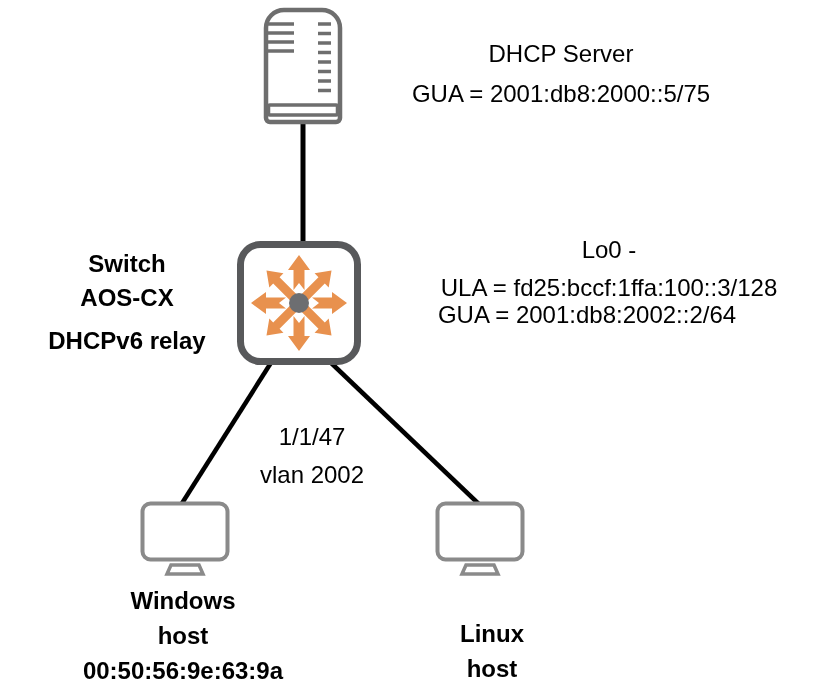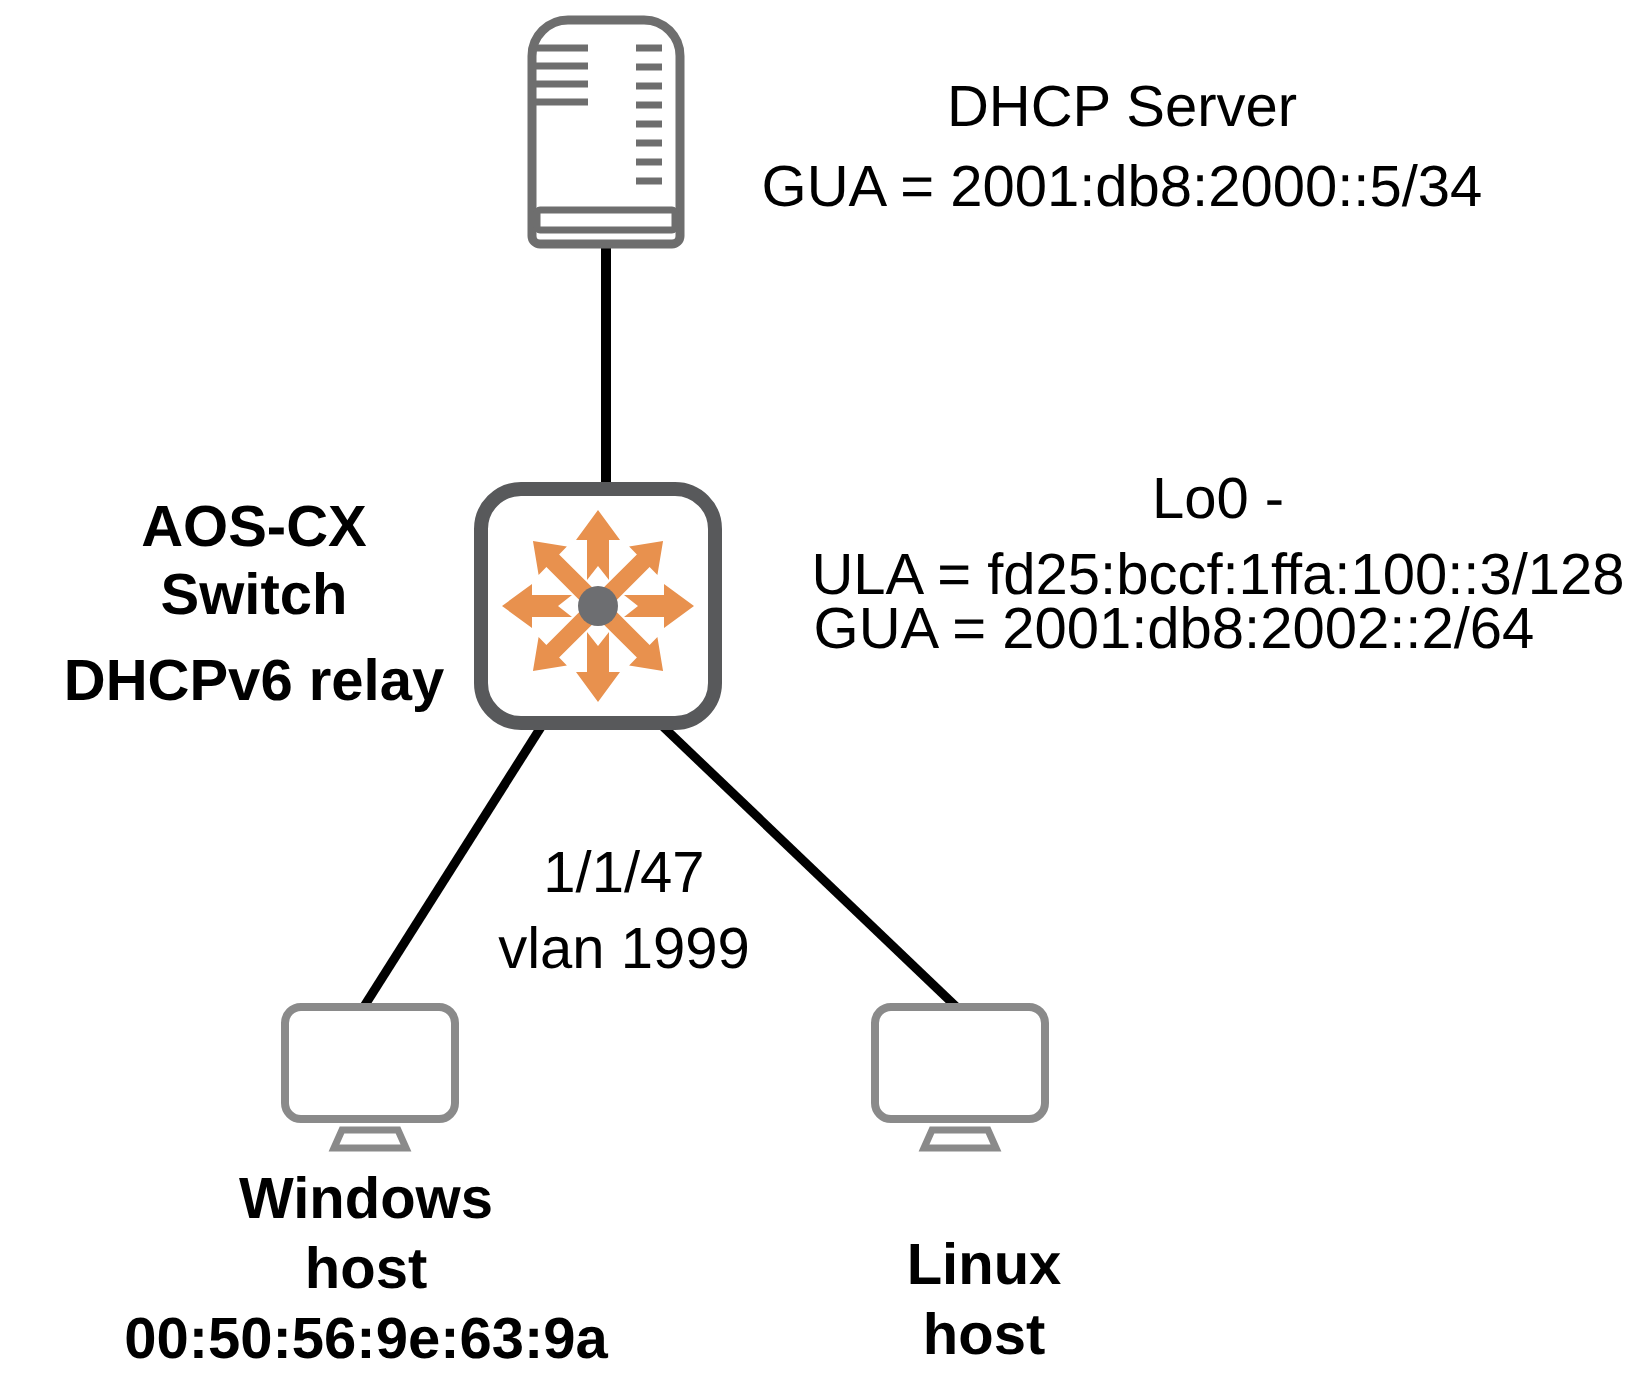--- a/index.html
+++ b/index.html
@@ -9,21 +9,21 @@
     --server-gray:#6E6E6E;
     --monitor-gray:#8A8A8A;
     --link-black:#000000;
   }
   html,body{margin:0;padding:0;background:#fff;}
   #canvas{
     position:relative;width:822px;height:700px;background:#ffffff;overflow:hidden;
     font-family:"Liberation Sans",sans-serif;color:#000;
   }
   .abs{position:absolute;}
-  .label{font-size:29px;line-height:38px;text-align:center;}
+  .label{font-size:24px;line-height:38px;text-align:center;}
   .label div{white-space:nowrap;}
   .dhcp-block{line-height:40px;}
   .bold-block{font-weight:bold;line-height:34px;}
   .bold-block .role{margin-top:9px;}
   .host-block{line-height:35px;font-weight:bold;}
   #links{position:absolute;left:0;top:0;}
   #links line{stroke:var(--link-black);}
   .srv-stroke{fill:none;stroke:var(--server-gray);}
   .mon-stroke{fill:#fff;stroke:var(--monitor-gray);}
   .sw-box{fill:#fff;stroke:var(--switch-border);stroke-width:7;}
@@ -84,41 +84,41 @@
     <path class="mon-stroke" stroke-width="3.5" d="M27 73 L31 64 L59 64 L63 73 Z"></path>
   </svg>
 
   <svg class="abs" style="left:435px;top:501px;" width="90" height="78" viewBox="0 0 90 78">
     <rect class="mon-stroke" stroke-width="4" x="2.5" y="2.5" width="85" height="56" rx="8"></rect>
     <path class="mon-stroke" stroke-width="3.5" d="M27 73 L31 64 L59 64 L63 73 Z"></path>
   </svg>
 
   <div class="abs label dhcp-block" style="left:361px;top:34px;width:400px;">
     <div>DHCP Server</div>
-    <div>GUA = 2001:db8:2000::5/34</div>
+    <div>GUA = 2001:db8:2000::5/75</div>
   </div>
 
   <div class="abs label" style="left:384px;top:183px;width:450px;margin-top:48px;">
     <div>Lo0 -</div>
     <div>ULA = fd25:bccf:1ffa:100::3/128</div>
   </div>
 
   <div class="abs label bold-block" style="left:7px;top:247px;width:240px;">
+    <div>Switch</div>
     <div>AOS-CX</div>
-    <div>Switch</div>
     <div class="role">DHCPv6 relay</div>
   </div>
 
   <div class="abs label" style="left:367px;top:296px;width:440px;">
     <div>GUA = 2001:db8:2002::2/64</div>
   </div>
 
   <div class="abs label" style="left:232px;top:418px;width:160px;">
     <div>1/1/47</div>
-    <div>vlan 1999</div>
+    <div>vlan 2002</div>
   </div>
 
   <div class="abs label host-block" style="left:43px;top:583px;width:280px;">
     <div>Windows</div>
     <div>host</div>
     <div>00:50:56:9e:63:9a</div>
   </div>
 
   <div class="abs label host-block" style="left:352px;top:616px;width:280px;">
     <div>Linux</div>

